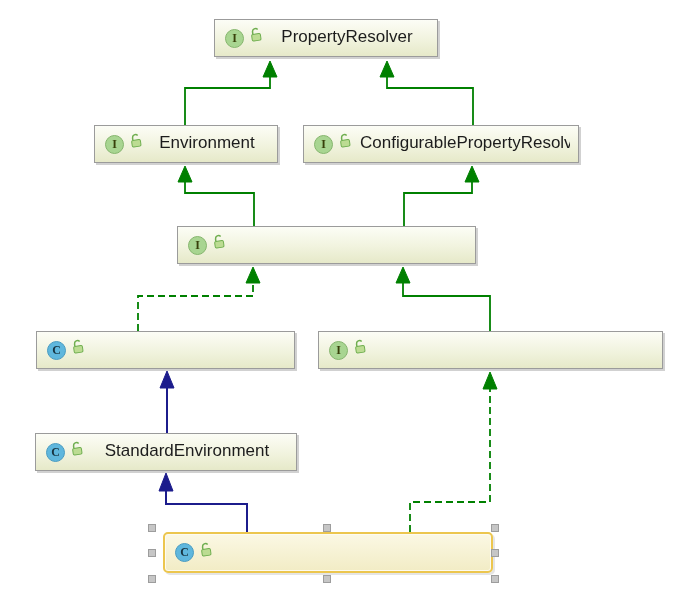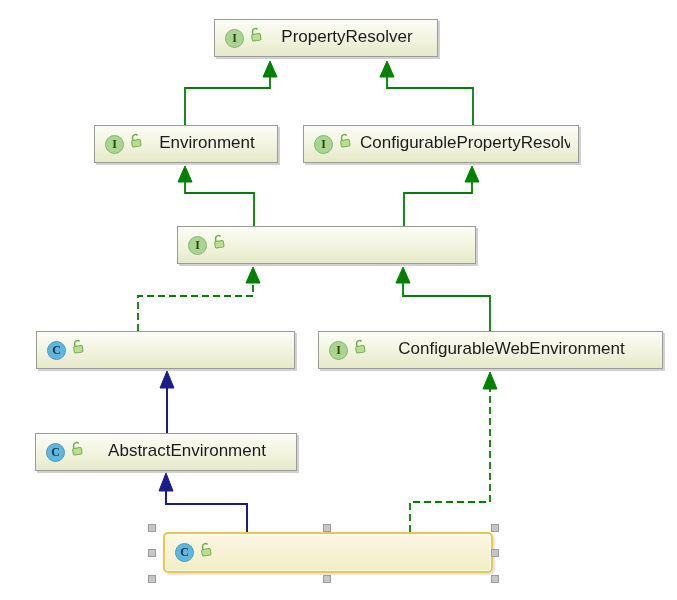--- a/index.html
+++ b/index.html
@@ -176,36 +176,35 @@
         <span>I</span>
       </span>
     <span class="lock">
       <svg width="14" height="15" viewBox="0 0 14 15">
           <g transform="rotate(-8 7 8)">
             <path d="M4 7 V4.6 a3 3 0 0 1 5.4-1.8" fill="none" stroke="#6fae4f" stroke-width="1.5"></path>
             <rect x="2.6" y="7" width="8.8" height="6.6" rx="1.4" fill="#bcdc92" stroke="#6fae4f"></rect>
           </g>
         </svg>
     </span>
-    <span class="label">ConfigurableWebEnvironment</span>
   </div>
 
   <div class="node" style="left:35px;top:433px;width:262px;height:38px;">
     <span class="badge cls">
         <span>C</span>
       </span>
     <span class="lock">
       <svg width="14" height="15" viewBox="0 0 14 15">
           <g transform="rotate(-8 7 8)">
             <path d="M4 7 V4.6 a3 3 0 0 1 5.4-1.8" fill="none" stroke="#6fae4f" stroke-width="1.5"></path>
             <rect x="2.6" y="7" width="8.8" height="6.6" rx="1.4" fill="#bcdc92" stroke="#6fae4f"></rect>
           </g>
         </svg>
     </span>
-    <span class="label">AbstractEnvironment</span>
+    <span class="label">StandardEnvironment</span>
   </div>
 
   <div class="node selected" style="left:163px;top:532px;width:330px;height:41px;">
     <span class="badge cls">
         <span>C</span>
       </span>
     <span class="lock">
       <svg width="14" height="15" viewBox="0 0 14 15">
           <g transform="rotate(-8 7 8)">
             <path d="M4 7 V4.6 a3 3 0 0 1 5.4-1.8" fill="none" stroke="#6fae4f" stroke-width="1.5"></path>

